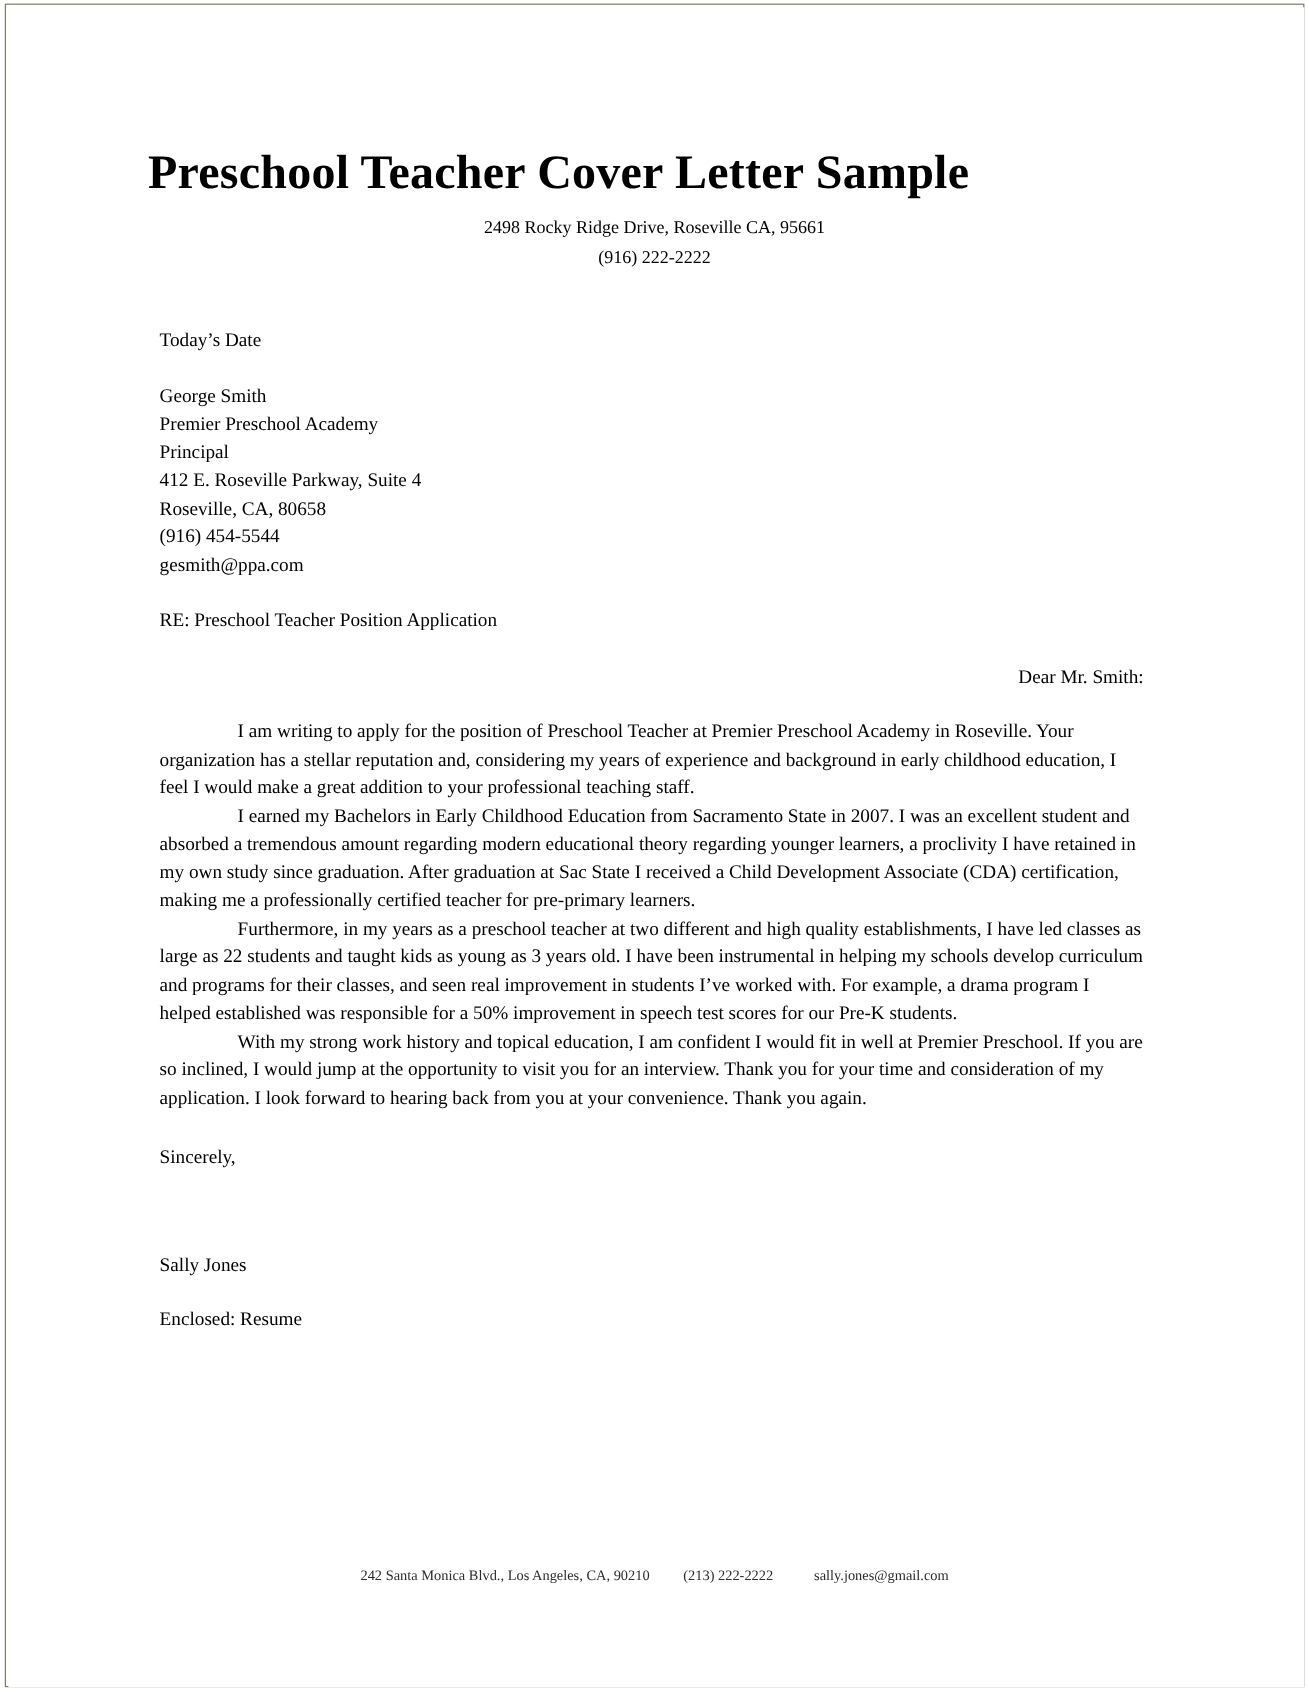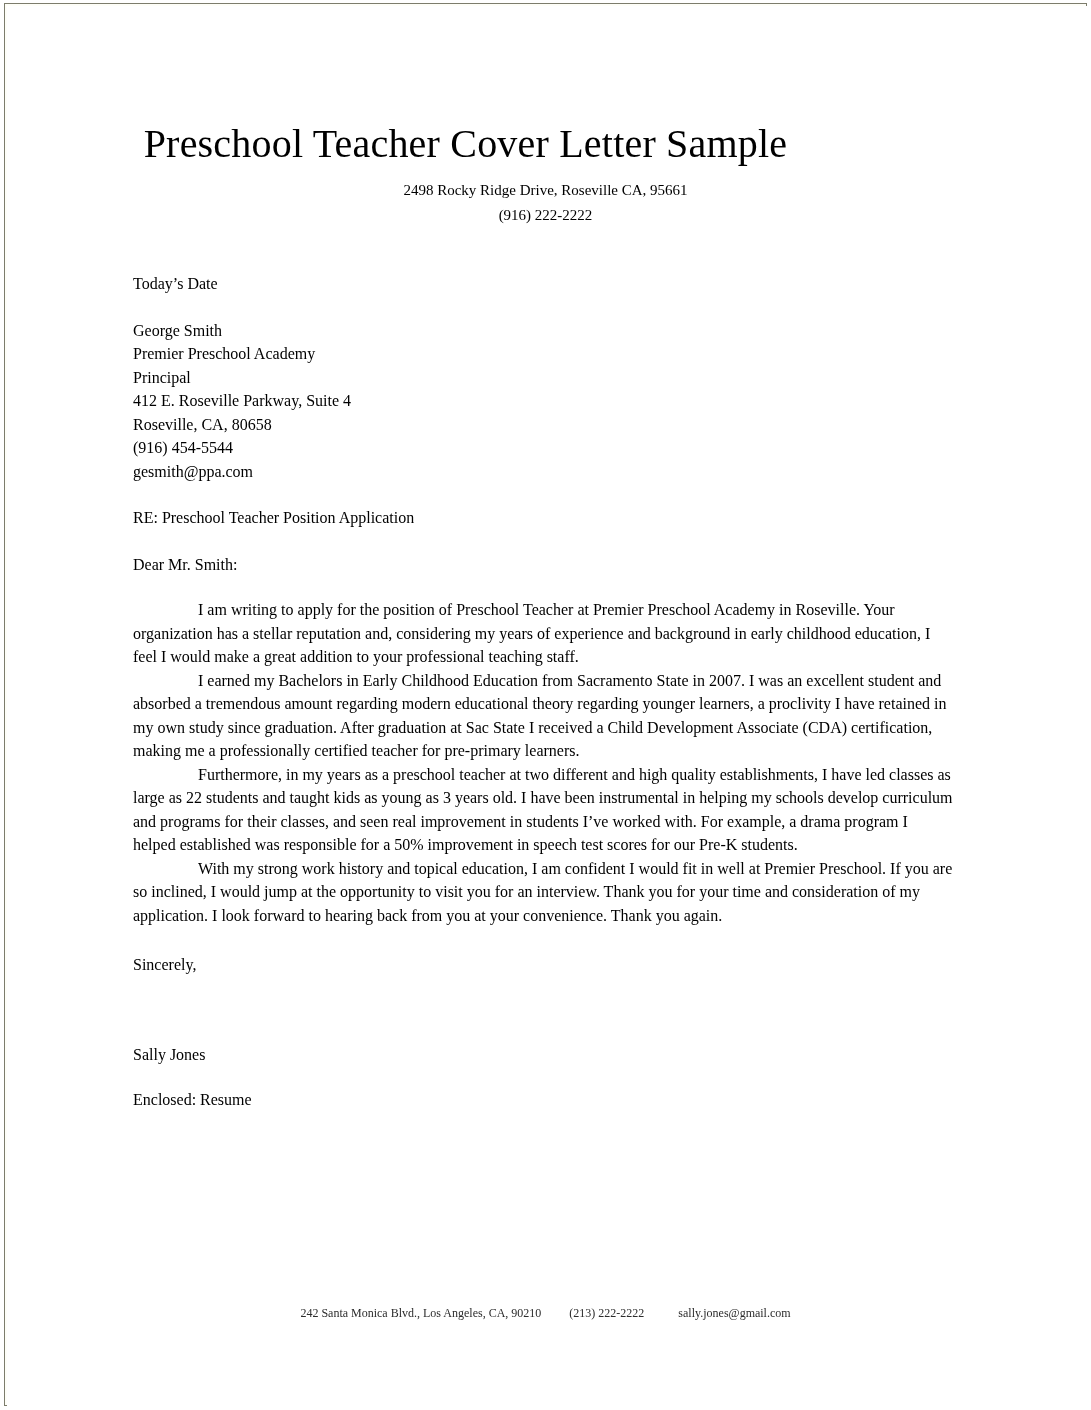--- a/index.html
+++ b/index.html
@@ -45,21 +45,21 @@
   }
 
   
   .letter-title {
     position: absolute;
     left: 0;
     top: 122px;
     width: 931px;
     text-align: center;
     font-size: 40px;
-    font-weight: normal;
+    font-weight: bold;
     letter-spacing: 0.2px;
     line-height: 1.08;
   }
   .sender-block {
     position: absolute;
     left: 0;
     top: 178px;
     width: 1091px;
     text-align: center;
     font-size: 15px;
@@ -75,21 +75,21 @@
     width: 820px;
     font-size: 16px;
     line-height: 23.5px;
   }
   .date-line { margin: 0 0 23px 0; }
 
   .recipient-block { margin: 0 0 23px 0; }
   .recipient-block div { line-height: 23.5px; }
 
   .subject-line { margin: 0 0 23px 0; }
-  .salutation  { margin: 0 0 22px 0; }
+  .salutation  { margin: 0 0 22px 0; text-align: right; }
 
   .body-paragraph {
     margin: 0;
     text-indent: 65px;
     text-align: left;
   }
 
   .closing      { margin: 26px 0 0 0; }
   .signature    { margin: 66px 0 0 0; }
   .enclosure    { margin: 22px 0 0 0; }

